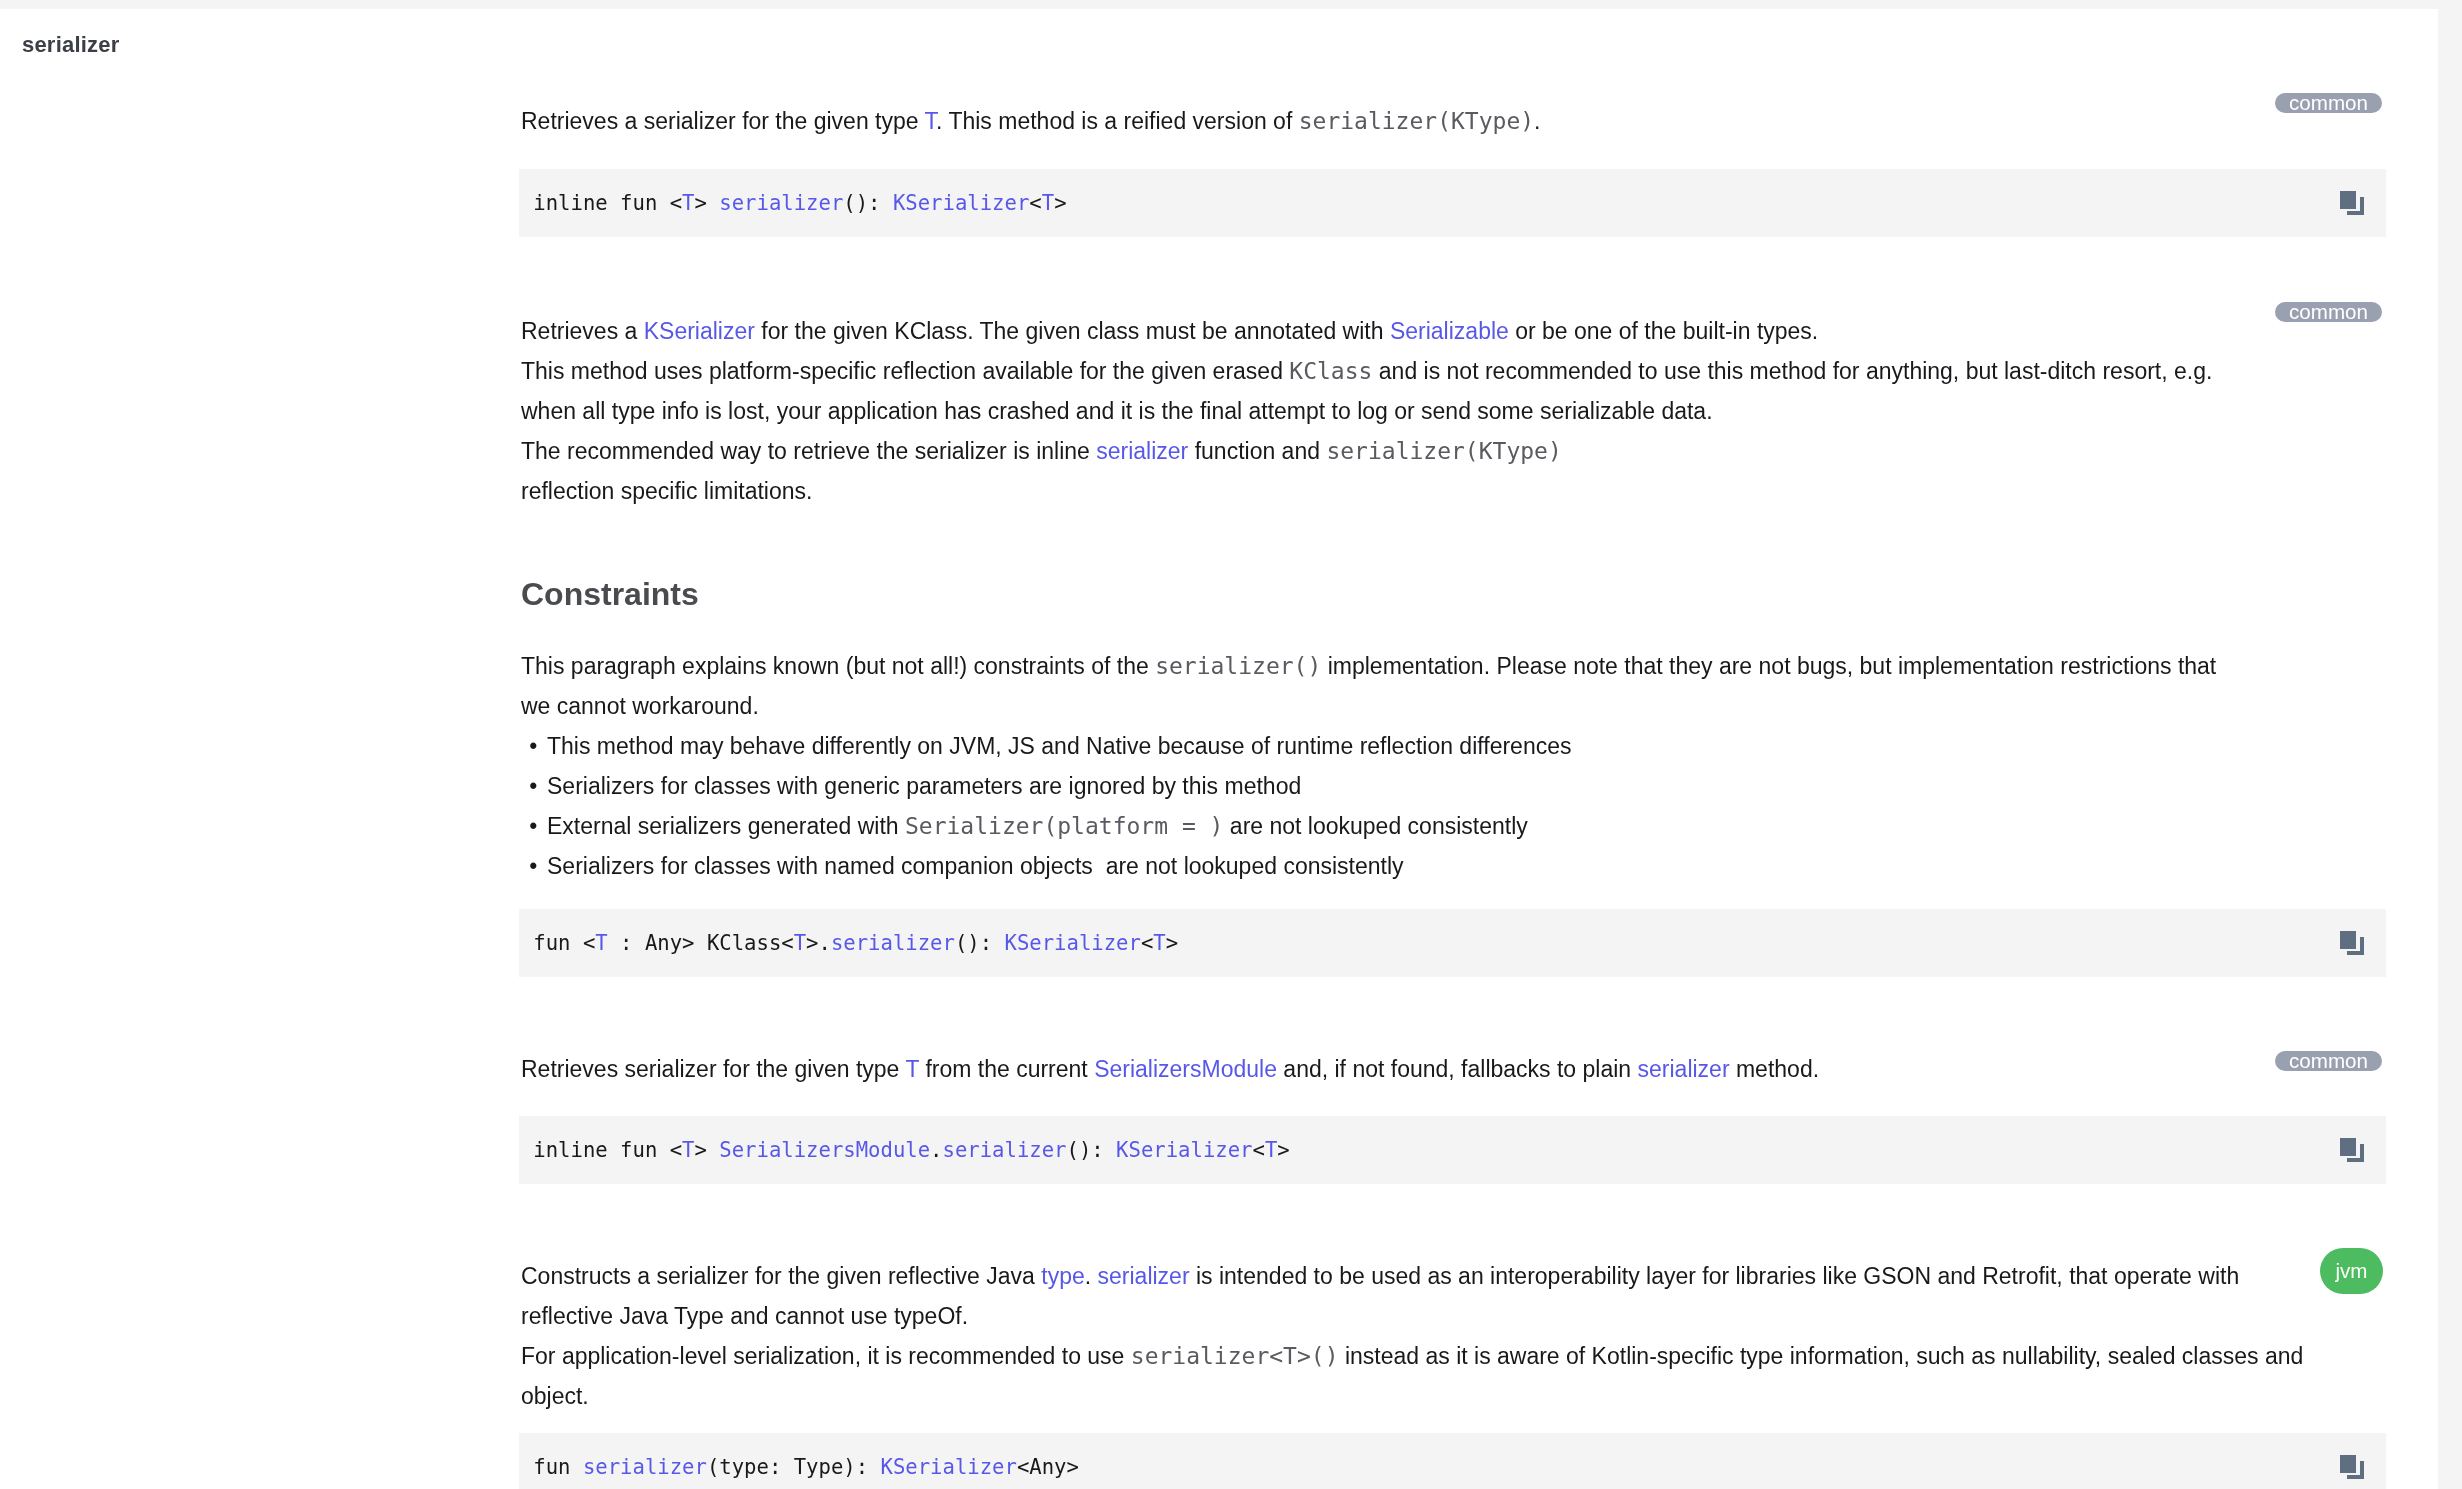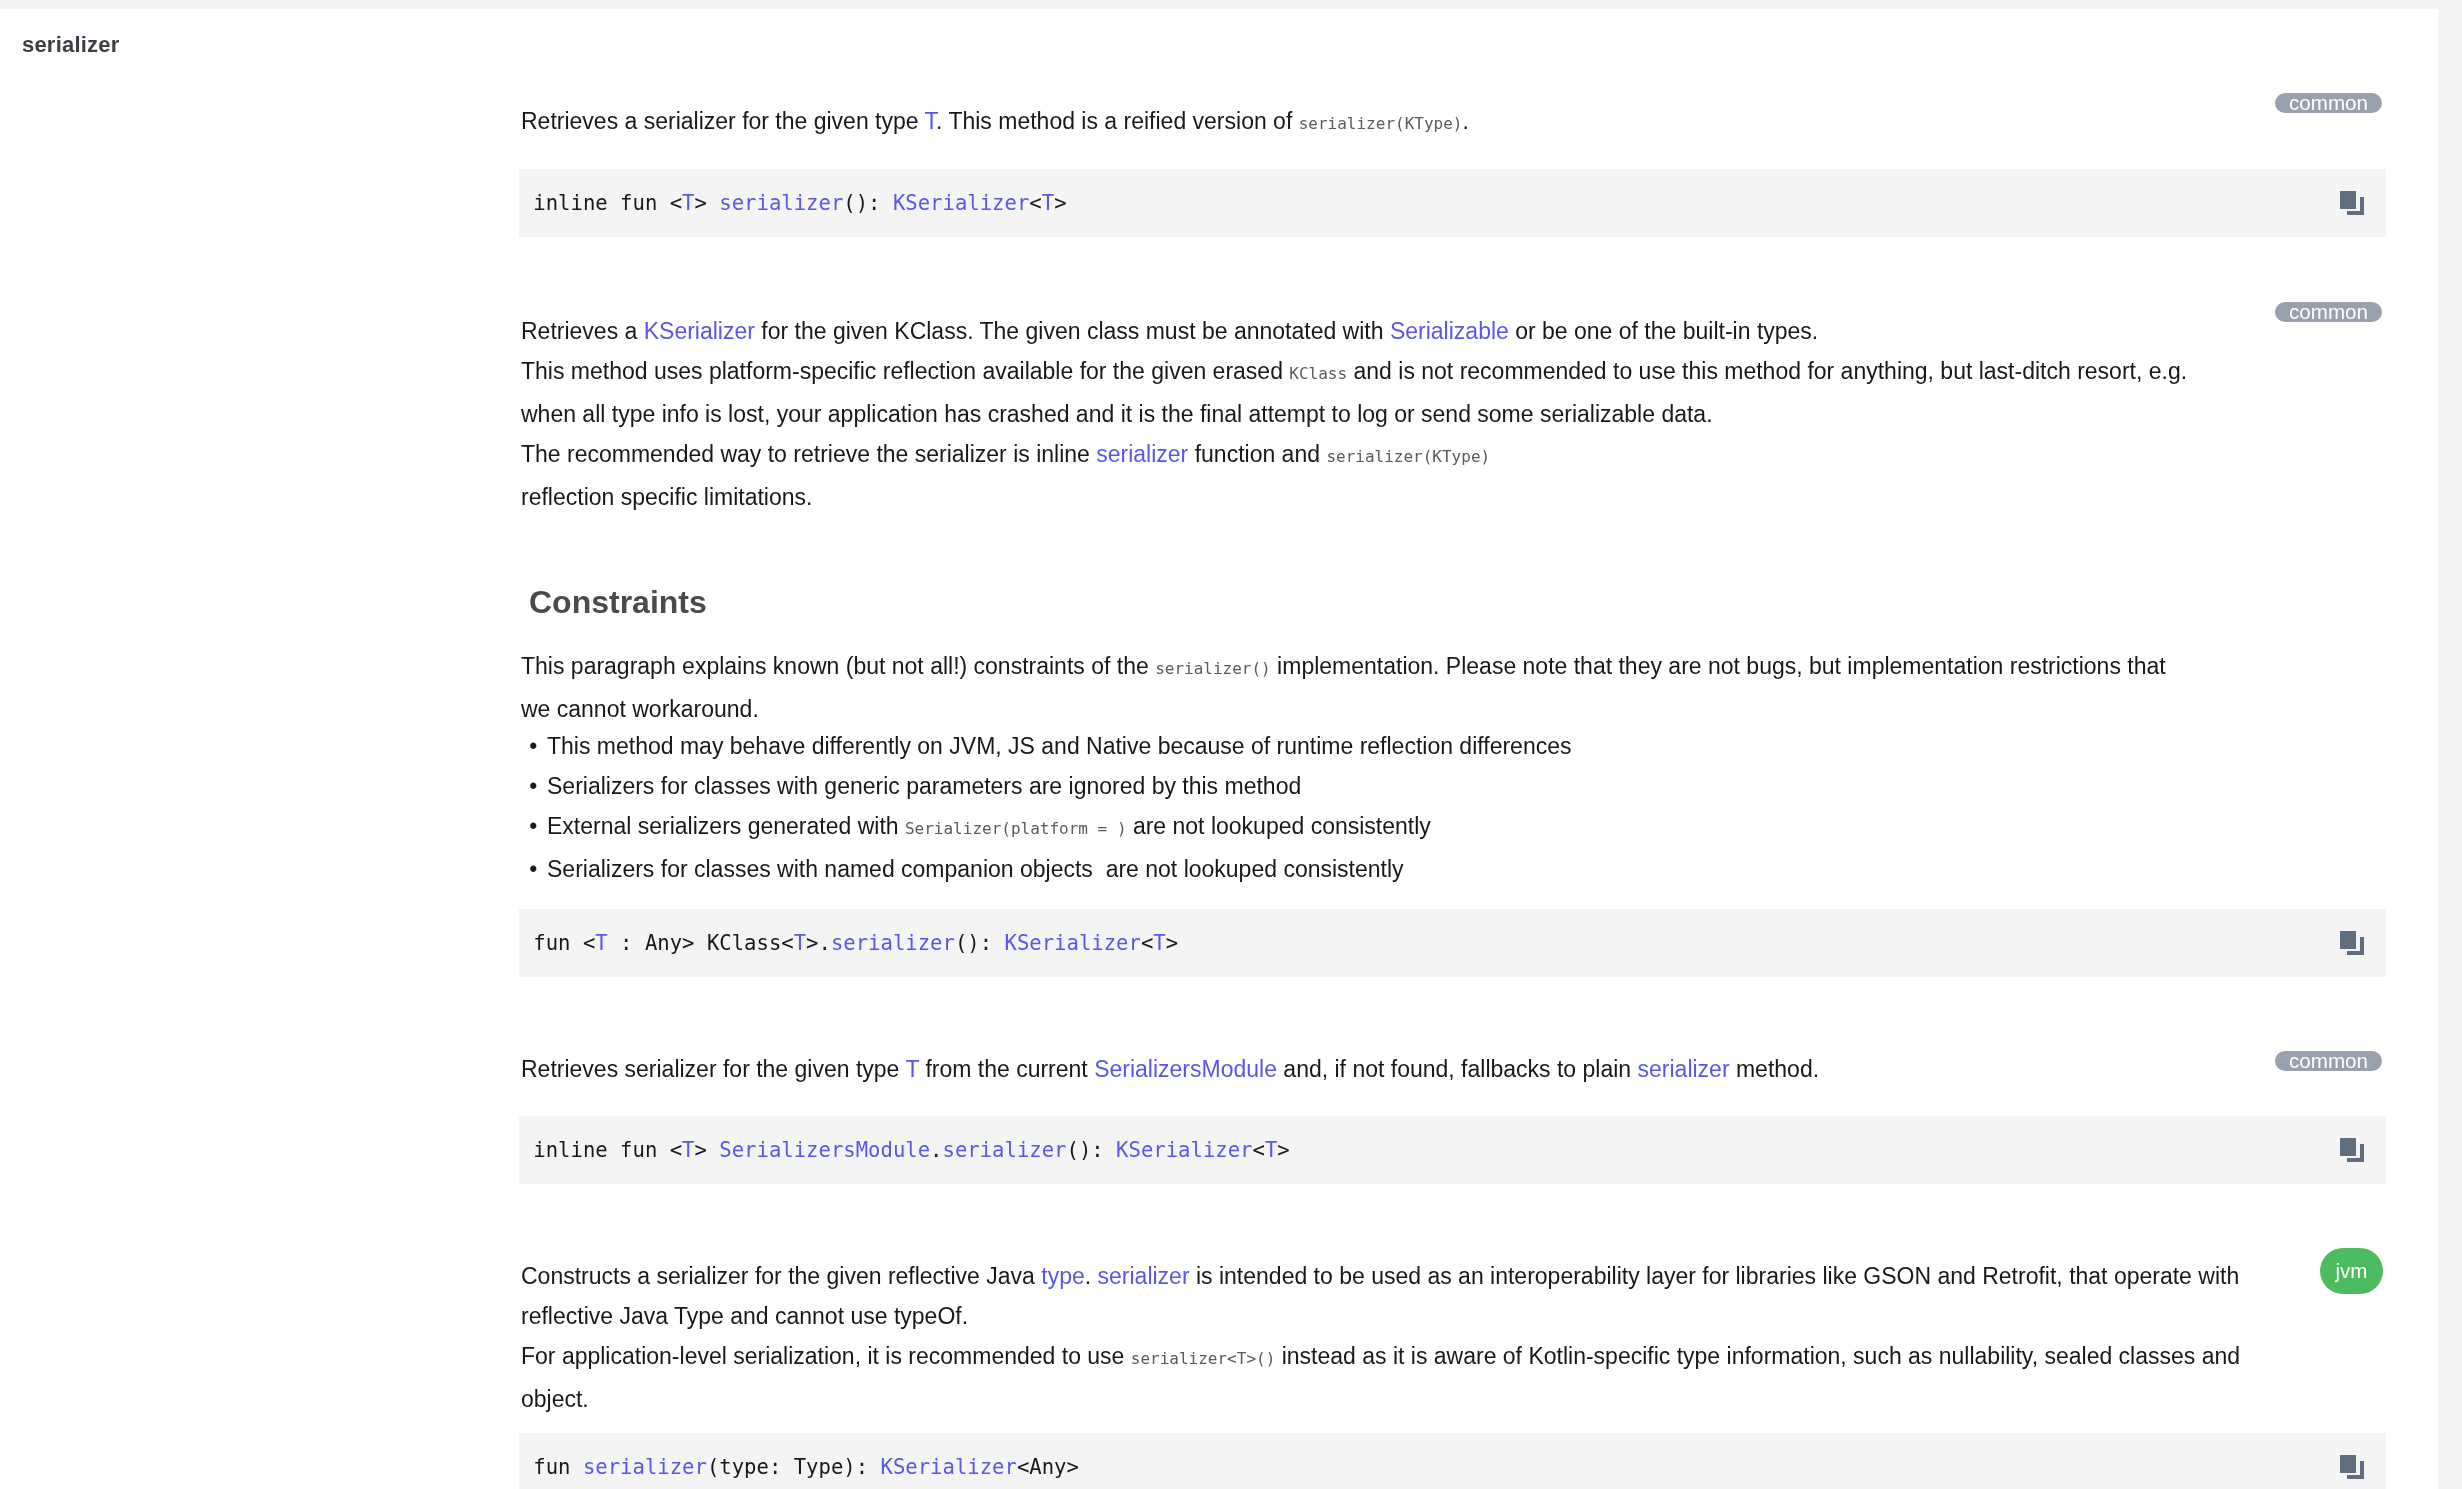--- a/index.html
+++ b/index.html
@@ -15,25 +15,25 @@
   .page-title{
     position:absolute;left:22px;top:32px;margin:0;
     font-size:22px;font-weight:700;color:#3c4046;letter-spacing:0.2px;
   }
 
   .para{position:absolute;left:521px;}
   .line{white-space:pre;font-size:23px;line-height:40px;color:#19191c;}
   .line a.link{color:#5858e8;text-decoration:none;}
   .line span.code{
     font-family:"DejaVu Sans Mono",monospace;
-    font-size:16px;color:#5a5a60;
+    font-size:23px;color:#5a5a60;
   }
 
   .sub-heading{
-    position:absolute;left:521px;margin:8px;
+    position:absolute;left:521px;margin:0;
     font-size:32px;line-height:38px;font-weight:700;color:#4a4b4f;
   }
 
   ul.bullets{position:absolute;left:523px;margin:0;padding:0;list-style:none;}
   ul.bullets li{position:relative;padding-left:24px;}
   ul.bullets li::before{content:"\2022";position:absolute;left:6.3px;top:0;font-size:23px;line-height:40px;color:#19191c;}
 
   .codeblock{
     position:absolute;left:519px;width:1867px;height:68px;background:#f4f4f4;
     box-sizing:border-box;padding:0 20.6px 0 14.3px;

